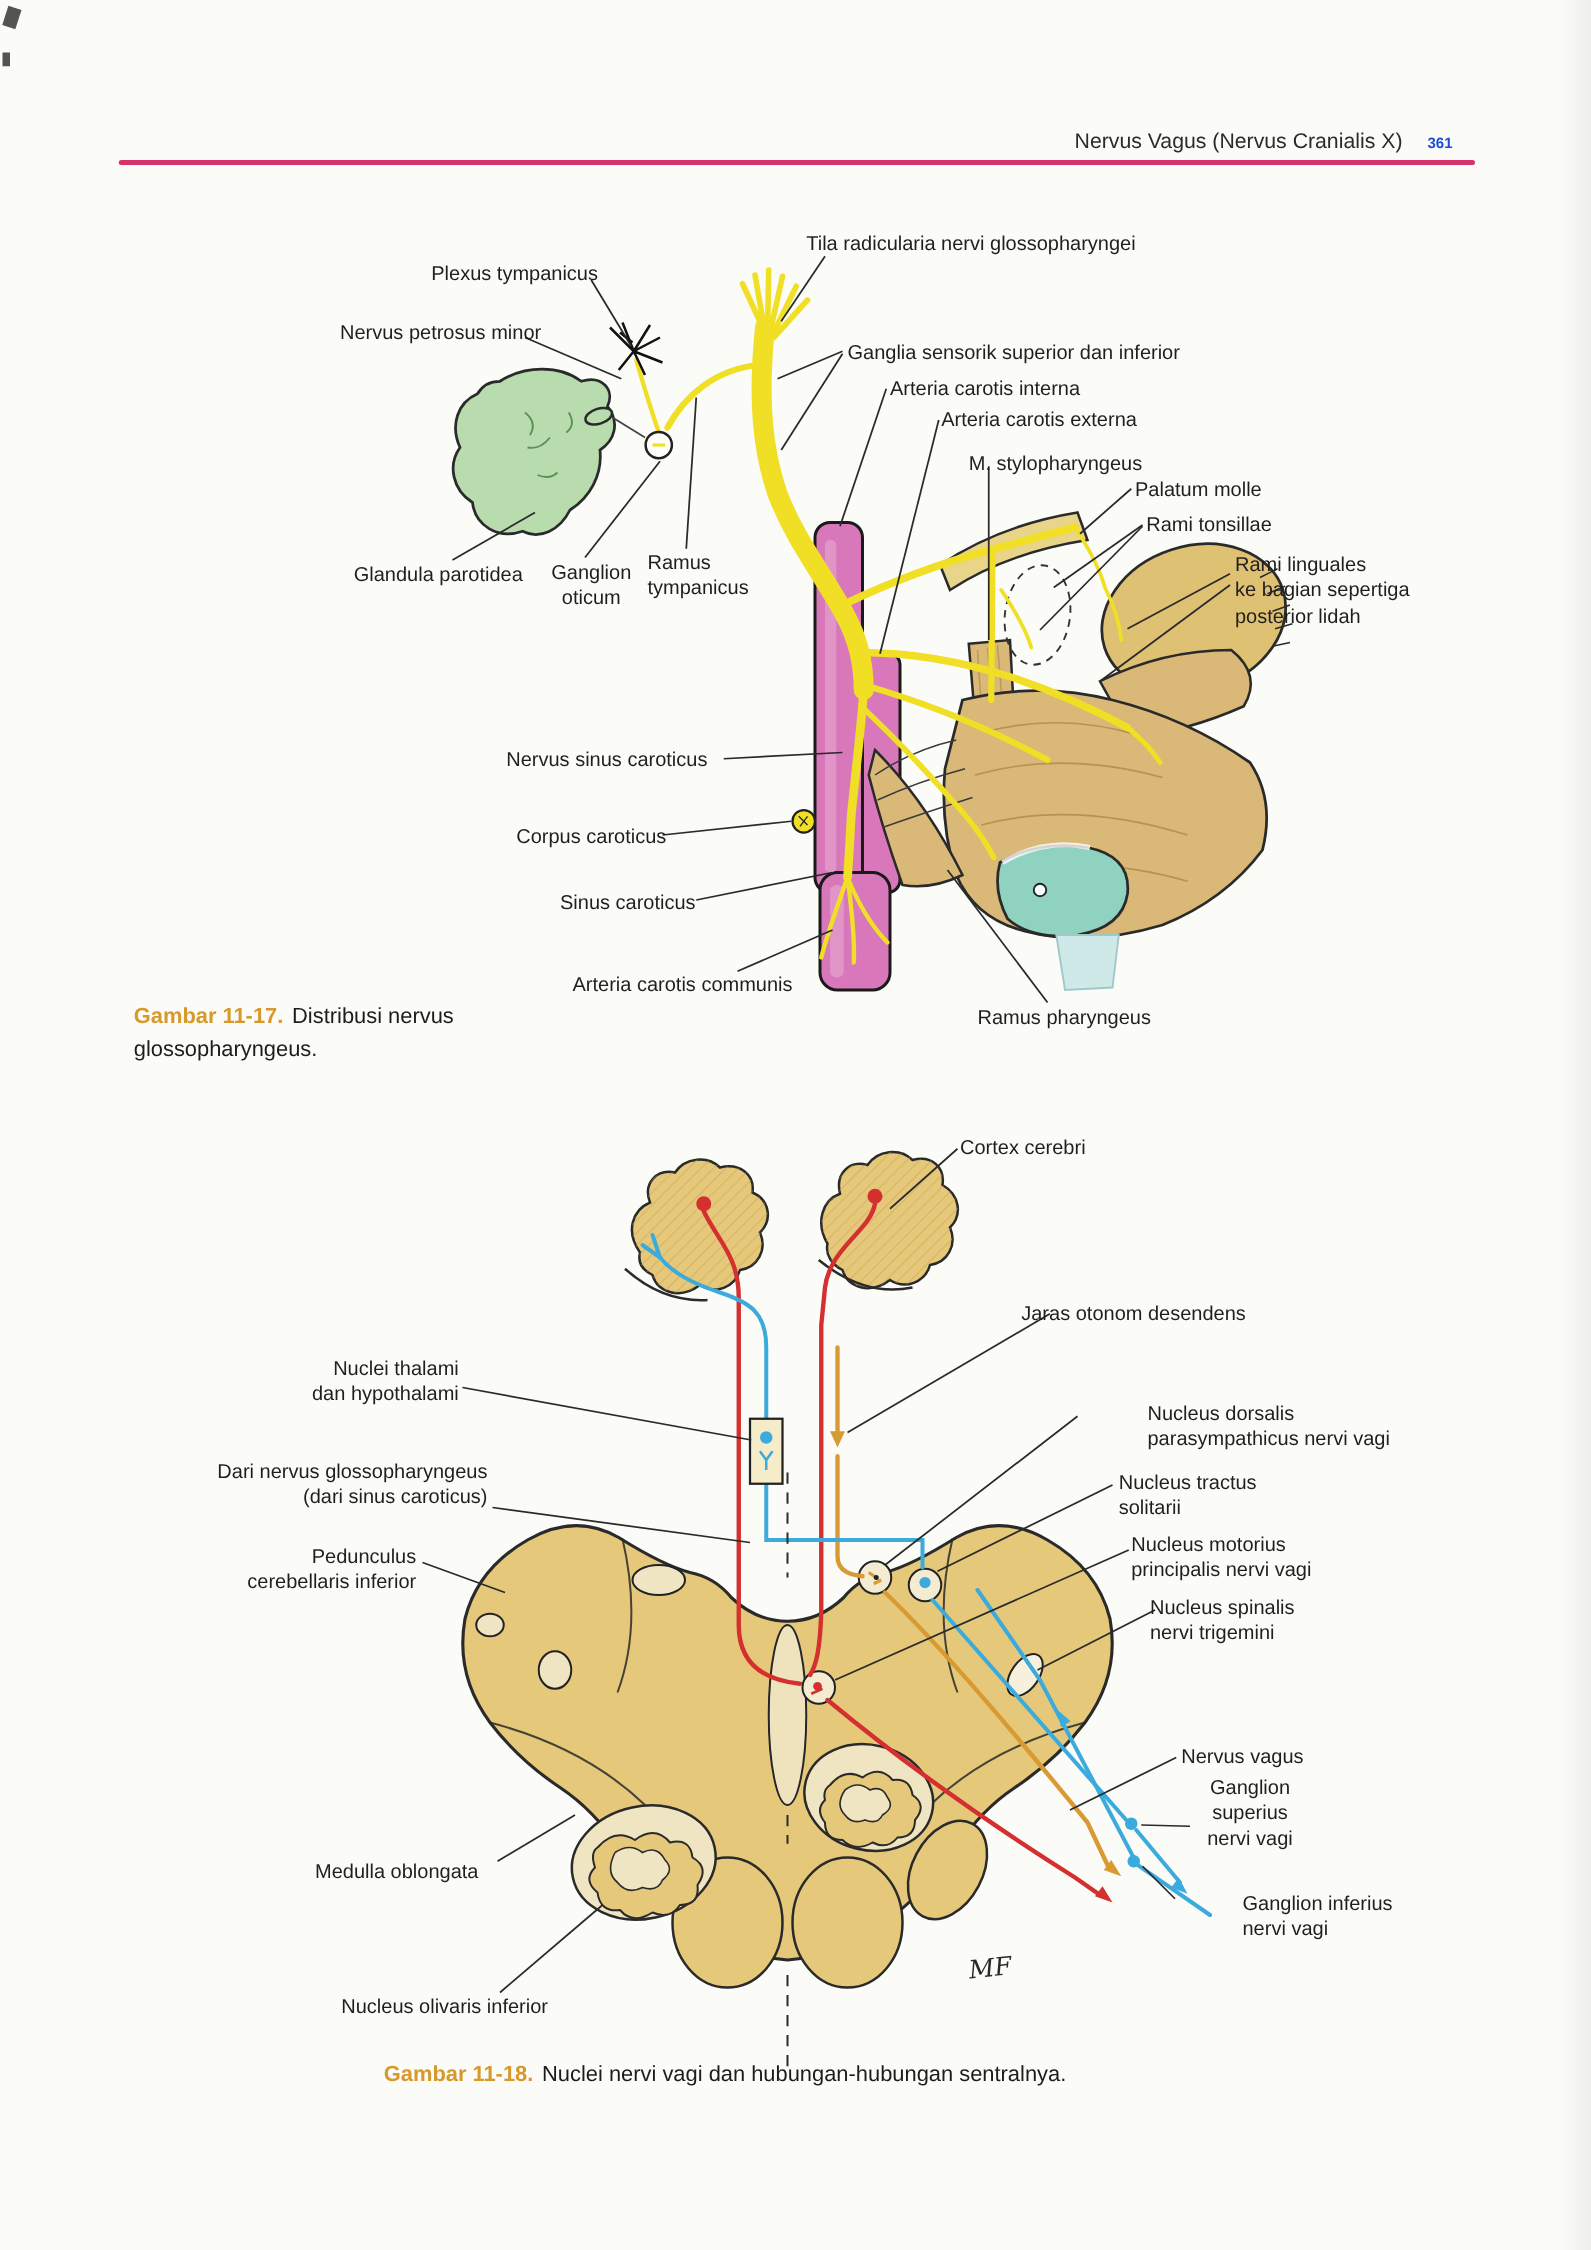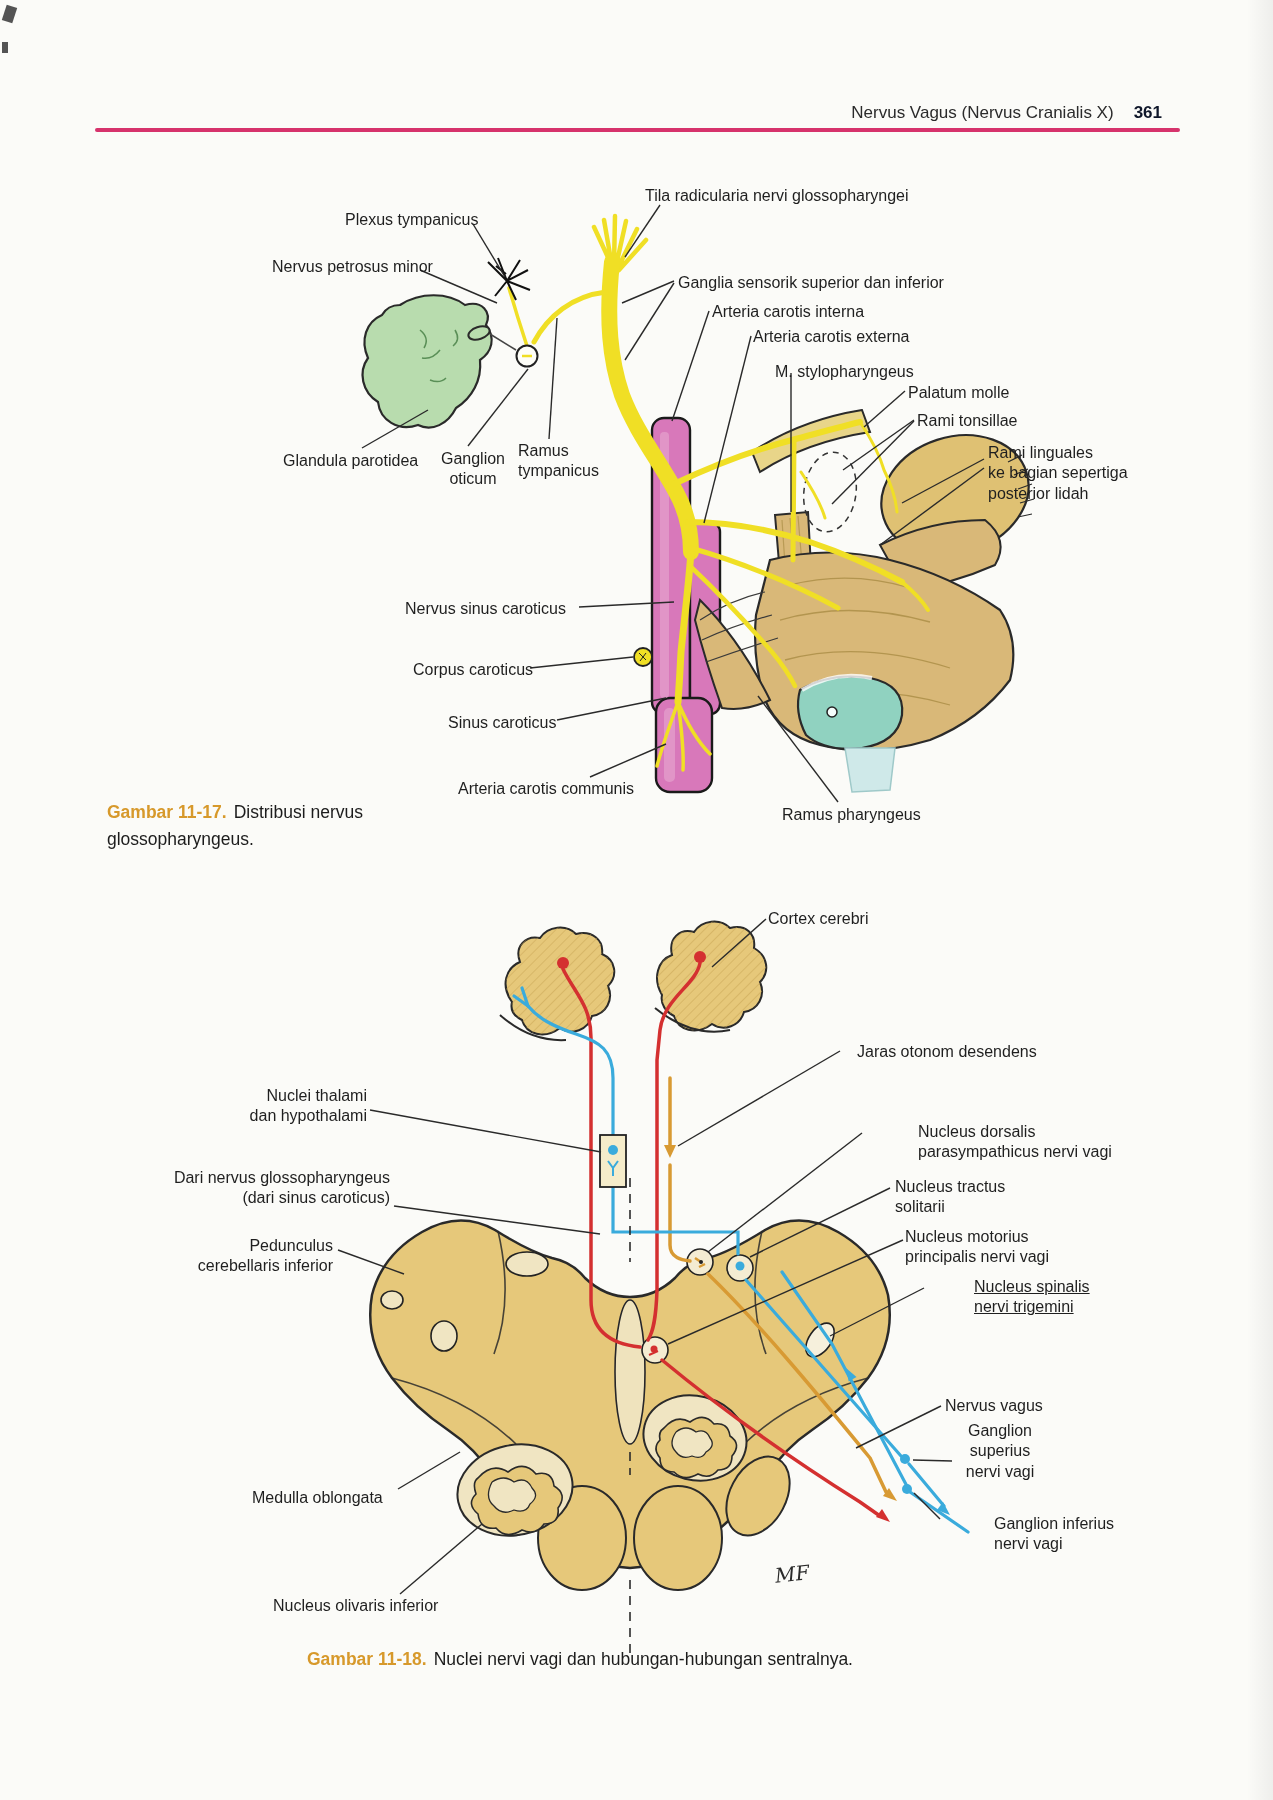--- a/index.html
+++ b/index.html
@@ -2,21 +2,21 @@
 <html><head>
 <meta charset="utf-8">
 <style>
   html,body{margin:0;padding:0;background:#e8e8e6;}
   #page{position:relative;width:1273px;height:1800px;background:#fbfbf8;overflow:hidden;
         font-family:"Liberation Sans",sans-serif;color:#1e1e1e;}
   .lbl{position:absolute;font-size:16px;line-height:1.28;color:#1f1f1f;white-space:pre-line;}
   .r{text-align:right;}
   .c{text-align:center;}
   #hdr{position:absolute;left:0;top:103px;width:1162px;text-align:right;font-size:17px;color:#2b2b2b;}
-  #hdr .num{font-weight:bold;font-size:17px;color:#0f172a;margin-left:20px;}
+  #hdr .num{font-weight:bold;font-size:12px;color:#1d4ed8;margin-left:20px;}
   #rule{position:absolute;left:95px;top:128px;width:1085px;height:3.5px;background:#d6336c;border-radius:2px;}
   .cap{position:absolute;font-size:17.5px;line-height:1.55;color:#1c1c1c;}
   .cap .tag{font-weight:bold;color:#d7992b;margin-right:7px;}
   #sig{position:absolute;left:775px;top:1562px;font-family:"DejaVu Serif",serif;font-style:italic;
        font-size:20px;color:#2a2a2a;transform:rotate(-6deg);}
   #edgeshade{position:absolute;right:0;top:0;width:26px;height:1800px;
        background:linear-gradient(to right,rgba(0,0,0,0),rgba(0,0,0,0.05));}
   .scanmark{position:absolute;background:#2a2a2a;opacity:.8;}
   svg{position:absolute;left:0;top:0;}
 </style>
@@ -271,34 +271,34 @@
   <div class="lbl" style="left:413px;top:660px;">Corpus caroticus</div>
   <div class="lbl" style="left:448px;top:713px;">Sinus caroticus</div>
   <div class="lbl" style="left:458px;top:779px;">Arteria carotis communis</div>
   <div class="lbl" style="left:782px;top:805px;">Ramus pharyngeus</div>
 
   <div class="cap" style="left:107px;top:799px;width:330px;">
     <span class="tag">Gambar 11-17.</span><span>Distribusi nervus glossopharyngeus.</span>
   </div>
 
   <div class="lbl" style="left:768px;top:909px;text-align:right;">Cortex cerebri</div>
-  <div class="lbl" style="left:857px;top:1042px;">Jaras otonom desendens</div>
+  <div class="lbl" style="left:817px;top:1042px;">Jaras otonom desendens</div>
   <div class="lbl r" style="left:167px;top:1086px;width:200px;">Nuclei thalami
 dan hypothalami</div>
   <div class="lbl" style="left:918px;top:1122px;">Nucleus dorsalis
 parasympathicus nervi vagi</div>
   <div class="lbl r" style="left:140px;top:1168px;width:250px;">Dari nervus glossopharyngeus
 (dari sinus caroticus)</div>
   <div class="lbl" style="left:895px;top:1177px;">Nucleus tractus
 solitarii</div>
   <div class="lbl" style="left:905px;top:1227px;">Nucleus motorius
 principalis nervi vagi</div>
   <div class="lbl r" style="left:133px;top:1236px;width:200px;">Pedunculus
 cerebellaris inferior</div>
-  <div class="lbl" style="left:974px;top:1277px;text-decoration:underline;">Nucleus spinalis
+  <div class="lbl" style="left:920px;top:1277px;">Nucleus spinalis
 nervi trigemini</div>
   <div class="lbl" style="left:945px;top:1396px;">Nervus vagus</div>
   <div class="lbl c" style="left:948px;top:1421px;width:104px;">Ganglion
 superius
 nervi vagi</div>
   <div class="lbl" style="left:994px;top:1514px;">Ganglion inferius
 nervi vagi</div>
   <div class="lbl" style="left:252px;top:1488px;">Medulla oblongata</div>
   <div class="lbl" style="left:273px;top:1596px;">Nucleus olivaris inferior</div>
 

